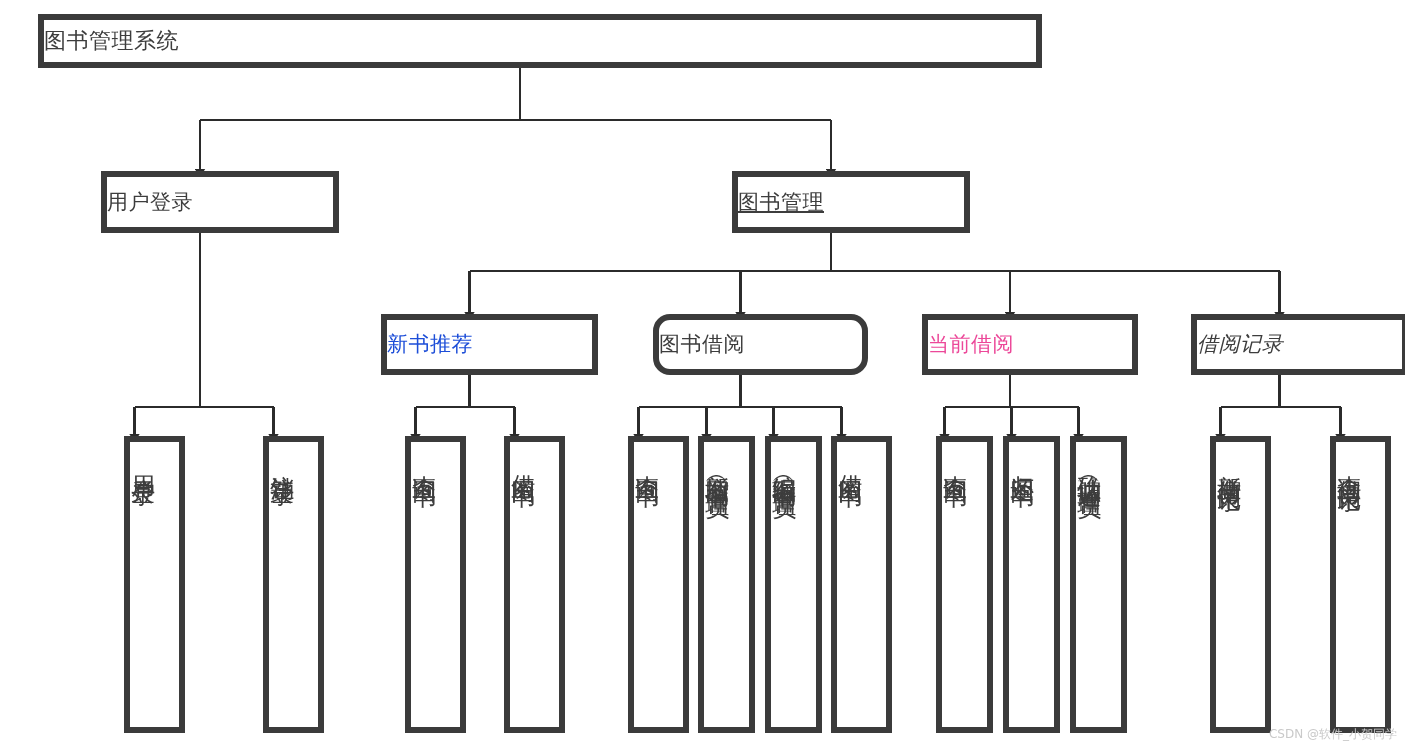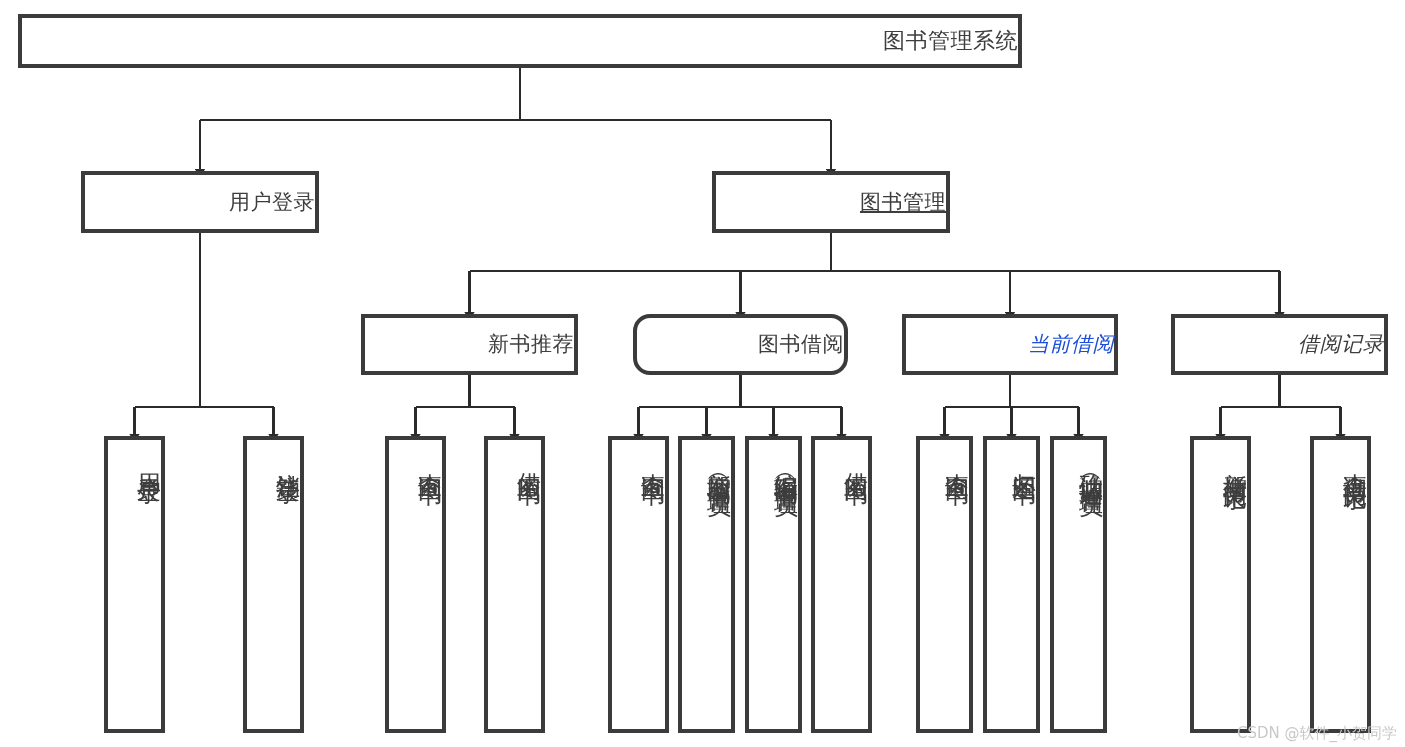--- a/index.html
+++ b/index.html
@@ -26,25 +26,26 @@
     left: 0;
     top: 0;
     width: 1405px;
     height: 747px;
     pointer-events: none;
   }
   .node {
     position: absolute;
     box-sizing: border-box;
     background: #ffffff;
-    border: 4px solid #fca5a5;
+    border: 6px solid #fca5a5;
     display: flex;
     align-items: center;
-    justify-content: flex-end;
+    justify-content: flex-start;
     color: #3d3d3d;
+    margin-left: 20px;
   }
   .node .node-label {
     display: block;
     text-align: center;
     line-height: 1.18;
     color: #3d3d3d;
     font-family: "DejaVu Sans", "Liberation Sans", sans-serif;
   }
   .node.horizontal .node-label {
     font-size: 21px;
@@ -62,21 +63,21 @@
     text-orientation: upright;
     font-size: 24px;
     letter-spacing: 3px;
     line-height: 1.05;
     white-space: nowrap;
   }
   .watermark {
     position: absolute;
     right: 8px;
     bottom: 4px;
-    font-size: 15px;
+    font-size: 12px;
     color: #c9c9c9;
     font-family: "DejaVu Sans", "Liberation Sans", sans-serif;
     white-space: nowrap;
     user-select: none;
   }
 </style>
 </head>
 <body>
 
 <div id="diagram-root">
@@ -126,27 +127,27 @@
       <div class="node horizontal root" style="left: 18px; top: 14px; width: 1004px; height: 54px; border-color: rgb(59, 59, 59); background: rgb(255, 255, 255);">
         <span class="node-label" style="color: rgb(61, 61, 61);">图书管理系统</span>
       </div>
       <div class="node horizontal" style="left: 81px; top: 171px; width: 238px; height: 62px; border-color: rgb(59, 59, 59); background: rgb(255, 255, 255);">
         <span class="node-label" style="color: rgb(61, 61, 61);">用户登录</span>
       </div>
       <div class="node horizontal" style="left: 712px; top: 171px; width: 238px; height: 62px; border-color: rgb(59, 59, 59); background: rgb(255, 255, 255); text-decoration: underline;">
         <span class="node-label" style="color: rgb(61, 61, 61);">图书管理</span>
       </div>
       <div class="node horizontal" style="left: 361px; top: 314px; width: 217px; height: 61px; border-color: rgb(59, 59, 59); background: rgb(255, 255, 255);">
-        <span class="node-label" style="color: #404040; font-family: Liberation Serif, serif;">新书推荐</span>
+        <span class="node-label" style="color: #1d4ed8; font-family: Liberation Serif, serif;">新书推荐</span>
       </div>
       <div class="node horizontal" style="left: 633px; top: 314px; width: 215px; height: 61px; border-color: rgb(59, 59, 59); background: rgb(255, 255, 255); border-radius: 17px;">
         <span class="node-label" style="color: rgb(61, 61, 61);">图书借阅</span>
       </div>
       <div class="node horizontal" style="left: 902px; top: 314px; width: 216px; height: 61px; border-color: rgb(59, 59, 59); background: rgb(255, 255, 255);">
-        <span class="node-label" style="color: #1d4ed8; font-style: italic;">当前借阅</span>
+        <span class="node-label" style="color: #ec4899;">当前借阅</span>
       </div>
       <div class="node horizontal" style="left: 1171px; top: 314px; width: 217px; height: 61px; border-color: rgb(59, 59, 59); background: rgb(255, 255, 255); font-style: italic;">
         <span class="node-label" style="color: rgb(61, 61, 61);">借阅记录</span>
       </div>
       <div class="node vertical" style="left: 104px; top: 436px; width: 61px; height: 297px; border-color: rgb(59, 59, 59); background: rgb(255, 255, 255);">
         <span class="node-label" style="color: rgb(61, 61, 61);">用户登录</span>
       </div>
       <div class="node vertical" style="left: 243px; top: 436px; width: 61px; height: 297px; border-color: rgb(59, 59, 59); background: rgb(255, 255, 255);">
         <span class="node-label" style="color: rgb(61, 61, 61);">注销登录</span>
       </div>

